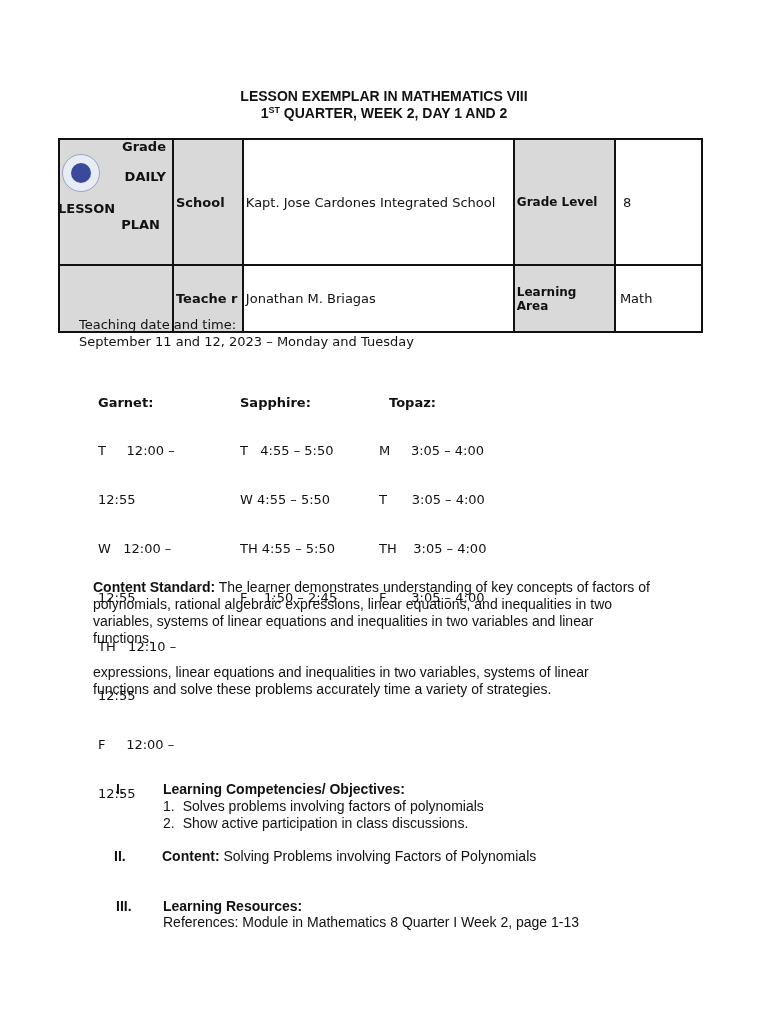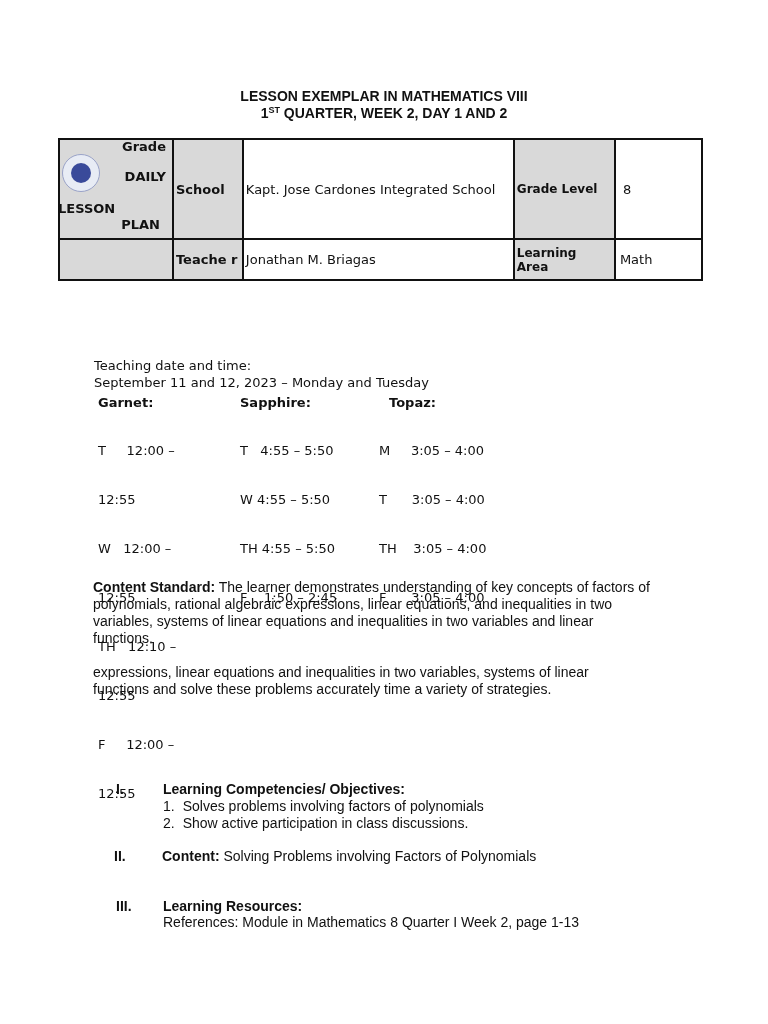--- a/index.html
+++ b/index.html
@@ -4,21 +4,21 @@
 <style>
   html, body { margin: 0; padding: 0; background: #ffffff; }
   body { width: 768px; height: 1024px; position: relative; overflow: hidden; color: #111; }
 
   .title { position: absolute; left: 0; width: 768px; text-align: center; font-family: "Liberation Sans", sans-serif; font-weight: bold; font-size: 14px; }
   .title1 { top: 88px; }
   .title2 { top: 105px; }
   .title2 sup { font-size: 9px; vertical-align: 5px; }
 
   table.header { position: absolute; left: 58px; top: 138px; width: 645px; border-collapse: collapse; font-family: "DejaVu Sans", sans-serif; font-size: 13px; }
-  table.header td { border: 2px solid #111; padding: 4px 2px; vertical-align: middle; }
+  table.header td { border: 2px solid #111; padding: 17px 2px; vertical-align: middle; }
   td.gray { background: #d9d9d9; }
   .c1 { width: 100px; }
   .c2 { width: 59px; }
   .c3 { width: 246px; }
   .c4 { width: 88px; }
   .c5 { width: 70px; }
   tr.r1 td { height: 90px; }
   tr.r2 td { height: 31px; }
   tr.r3 td { height: 17px; }
   .b { font-weight: bold; }
@@ -26,21 +26,21 @@
 
   .logo-cell { position: relative; }
   .logo { position: absolute; left: 2px; top: 14px; width: 36px; height: 36px; border-radius: 50%; background: #e8ecf5; border: 1px solid #9aa3c8; }
   .logo::after { content: ""; position: absolute; left: 8px; top: 8px; width: 20px; height: 20px; border-radius: 50%; background: #3a4a9a; }
   .logo-text { position: absolute; right: 6px; font-weight: bold; }
   .lt-grade { top: -1px; }
   .lt-daily { top: 29px; }
   .lt-lesson { left: -2px; right: auto; top: 61px; }
   .lt-plan { top: 77px; right: 12px; }
 
-  .block { position: absolute; left: 94px; font-family: "DejaVu Sans", sans-serif; font-size: 13px; line-height: 17px; margin-top: 41px; }
+  .block { position: absolute; left: 79px; font-family: "DejaVu Sans", sans-serif; font-size: 13px; line-height: 17px; }
   .sched { position: absolute; font-family: "DejaVu Sans", sans-serif; font-size: 13px; line-height: 16.3px; }
   .sched .h { font-weight: bold; }
 
   .para { position: absolute; left: 93px; width: 590px; font-family: "Liberation Sans", sans-serif; font-size: 14px; line-height: 17px; }
   .para b { font-weight: bold; }
 
   .roman { position: absolute; font-family: "Liberation Sans", sans-serif; font-size: 14px; font-weight: bold; }
   .item { position: absolute; font-family: "Liberation Sans", sans-serif; font-size: 14px; line-height: 17px; }
 </style>
 </head>

